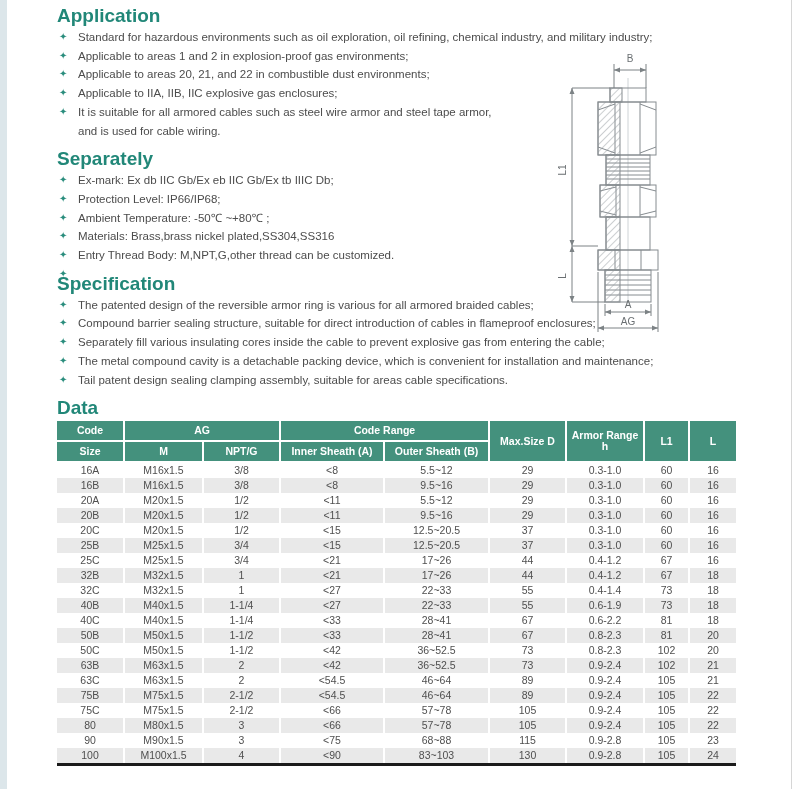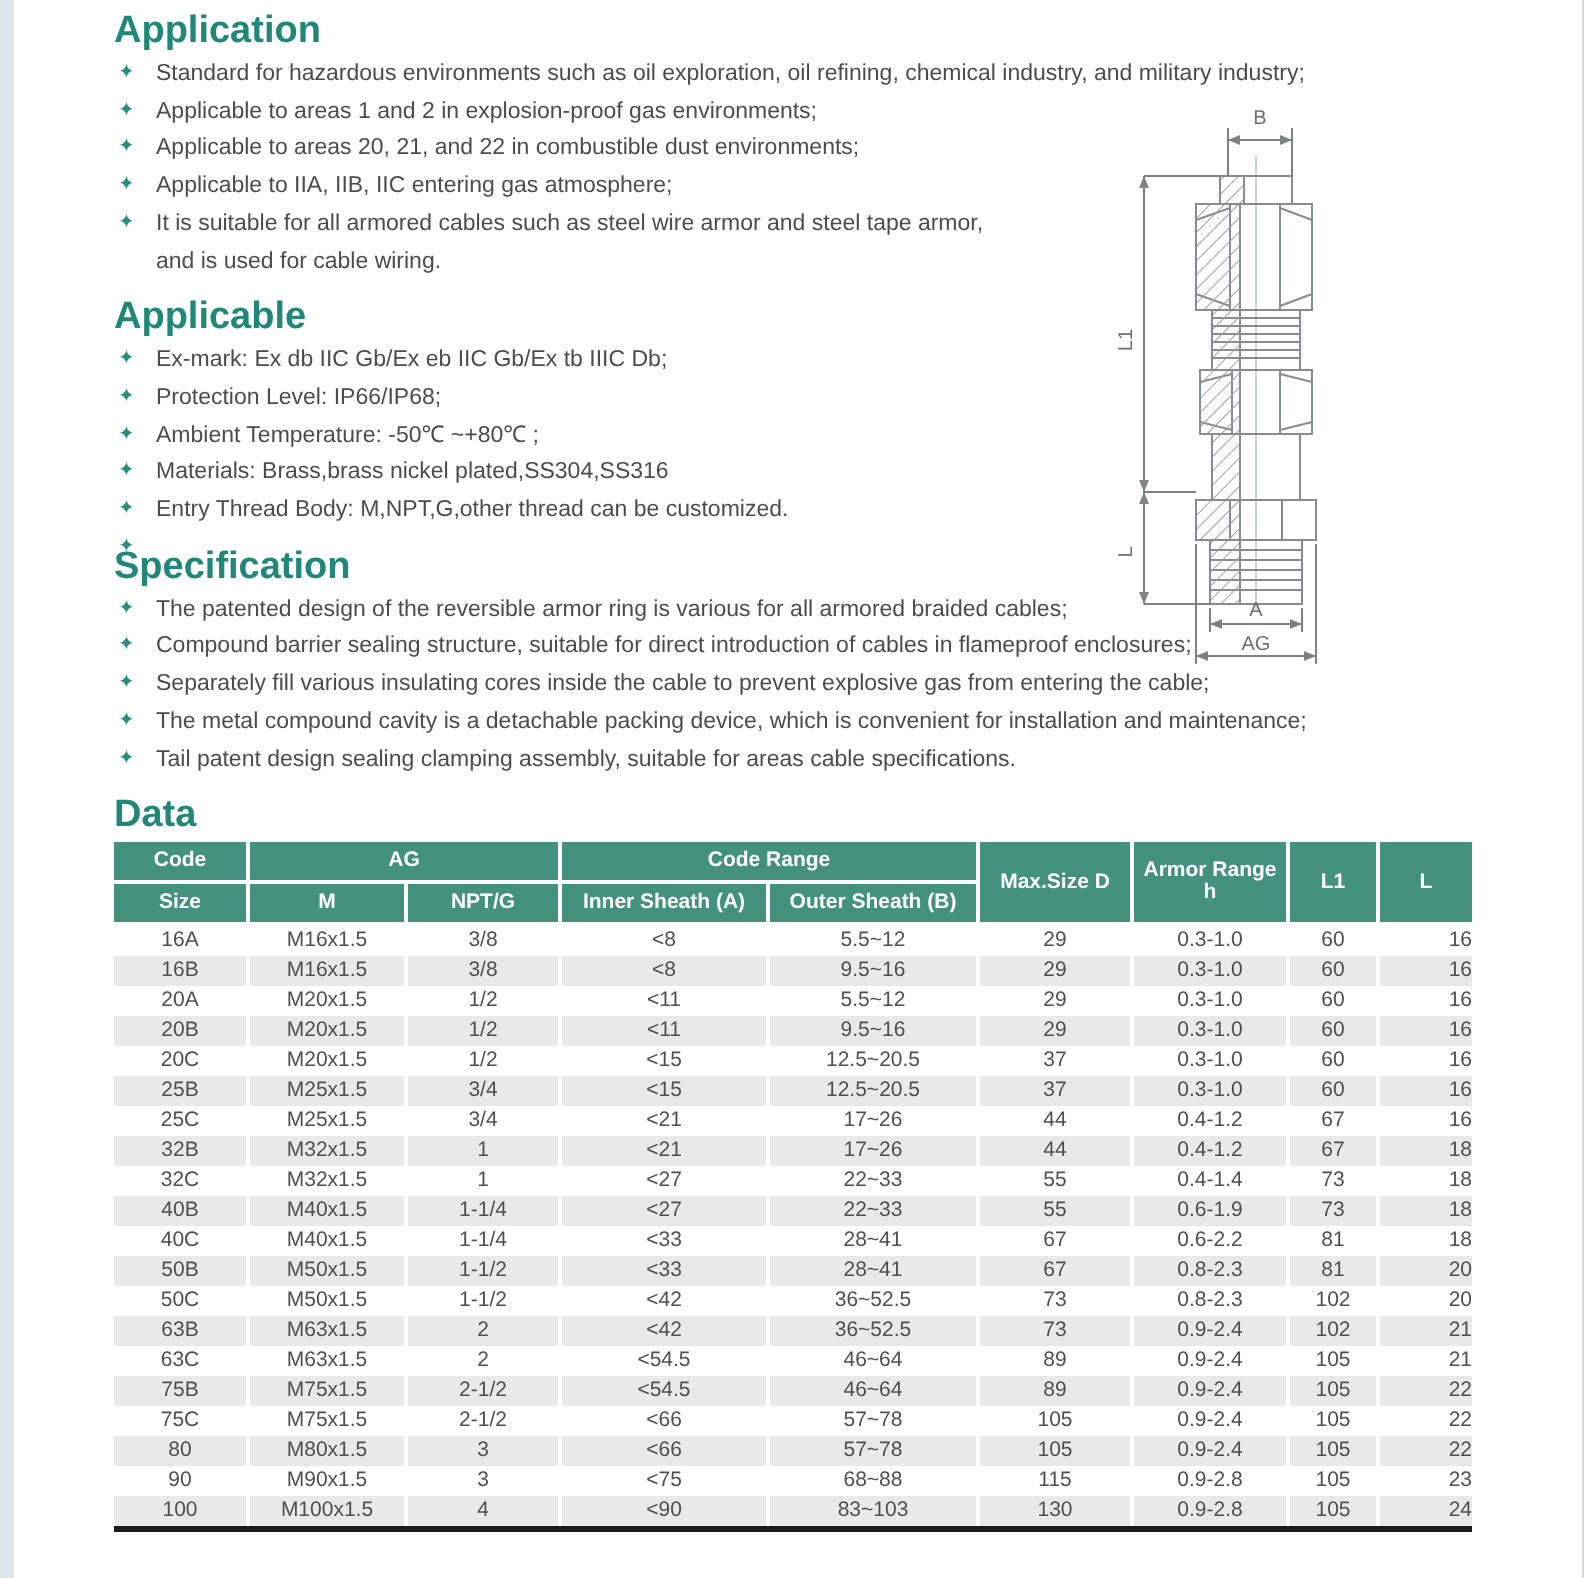--- a/index.html
+++ b/index.html
@@ -29,48 +29,48 @@
   table.data th{
     background:#44917D;color:#ffffff;font-size:10.5px;font-weight:bold;
     vertical-align:middle;padding:1px 2px;height:17px;
     border-right:2px solid #ffffff;border-bottom:2px solid #ffffff;line-height:11.5px;
   }
   table.data th.last{border-right:none;}
   table.data td{
     text-align:center;font-size:10.5px;color:#4f4f4f;height:15px;line-height:15px;
     padding:0;border-right:2px solid #ffffff;overflow:hidden;white-space:nowrap;
   }
-  table.data td:last-child{border-right:none;text-align:right;}
+  table.data td:last-child{border-right:none;}
   table.data tbody tr:nth-child(even){background:#e9e9e9;}
   
   .diagram{position:absolute;left:558px;top:50px;width:150px;height:292px;}
   .diagram text{font-family:"Liberation Sans", sans-serif;font-size:10px;fill:#6a6f72;}
 </style>
 </head>
 <body>
 
 <div class="left-band"></div>
 <div class="right-line"></div>
 
 <div class="content">
 
   <div class="section">
     <h2 class="sec-title">Application</h2>
     <ul class="bullets">
         <li><span class="diamond">✦</span><span class="btext">Standard for hazardous environments such as oil exploration, oil refining, chemical industry, and military industry;</span></li>
         <li><span class="diamond">✦</span><span class="btext">Applicable to areas 1 and 2 in explosion-proof gas environments;</span></li>
         <li><span class="diamond">✦</span><span class="btext">Applicable to areas 20, 21, and 22 in combustible dust environments;</span></li>
-        <li><span class="diamond">✦</span><span class="btext">Applicable to IIA, IIB, IIC entering gas atmosphere;</span></li>
+        <li><span class="diamond">✦</span><span class="btext">Applicable to IIA, IIB, IIC explosive gas enclosures;</span></li>
         <li><span class="diamond">✦</span><span class="btext">It is suitable for all armored cables such as steel wire armor and steel tape armor,
 and is used for cable wiring.</span></li>
       </ul>
   </div>
 
   <div class="section">
-    <h2 class="sec-title mt">Applicable</h2>
+    <h2 class="sec-title mt">Separately</h2>
     <ul class="bullets">
         <li><span class="diamond">✦</span><span class="btext">Ex-mark: Ex db IIC Gb/Ex eb IIC Gb/Ex tb IIIC Db;</span></li>
         <li><span class="diamond">✦</span><span class="btext">Protection Level: IP66/IP68;</span></li>
         <li><span class="diamond">✦</span><span class="btext">Ambient Temperature: -50℃ ~+80℃ ;</span></li>
         <li><span class="diamond">✦</span><span class="btext">Materials: Brass,brass nickel plated,SS304,SS316</span></li>
         <li><span class="diamond">✦</span><span class="btext">Entry Thread Body: M,NPT,G,other thread can be customized.</span></li>
         <li><span class="diamond">✦</span></li>
       </ul>
   </div>
 

